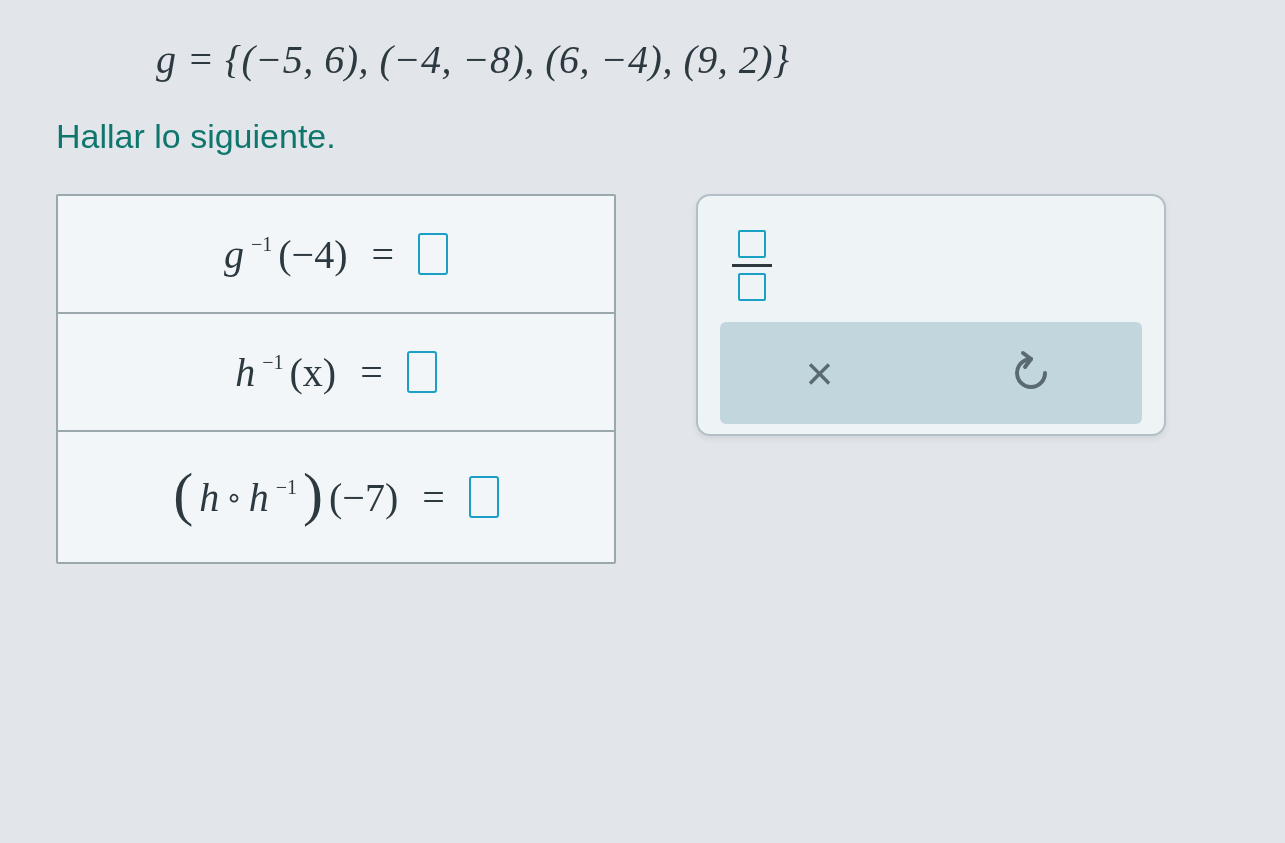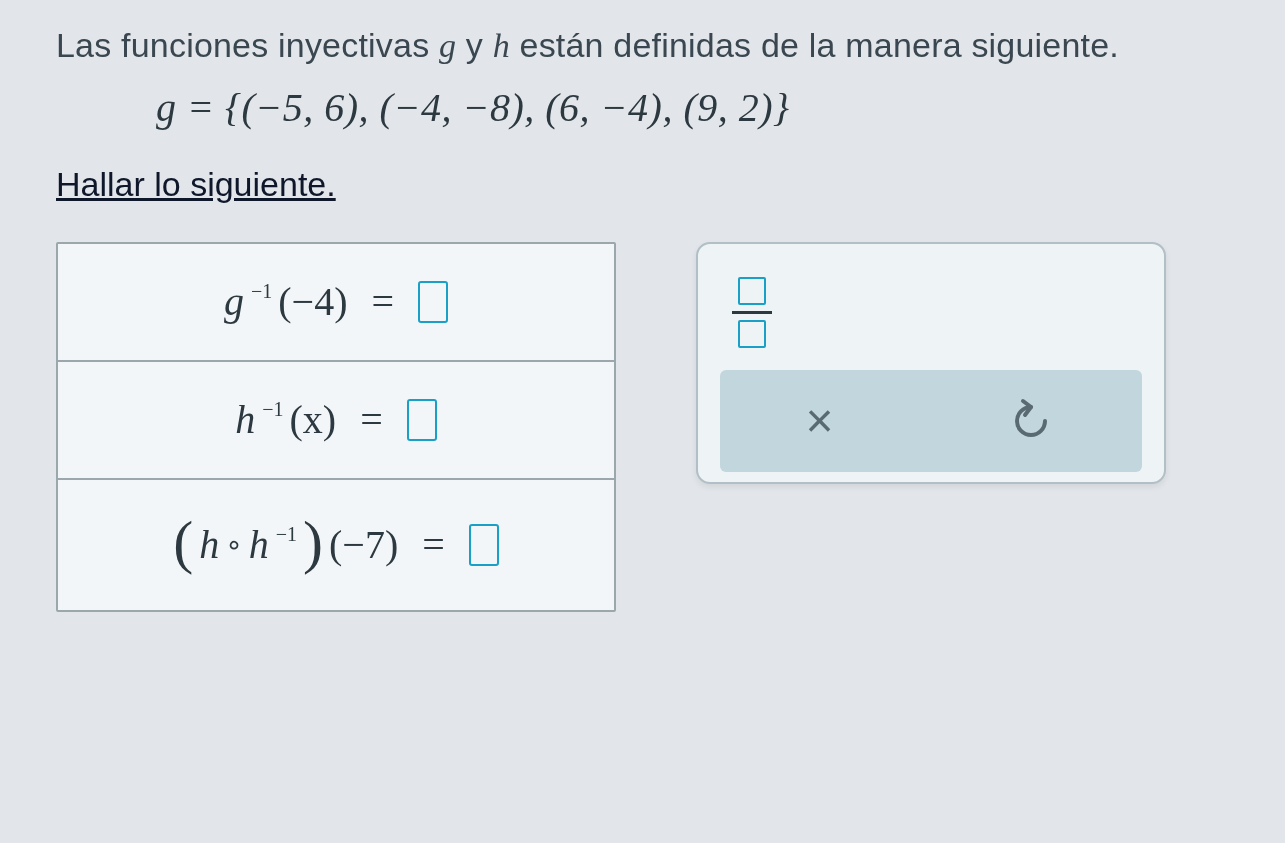--- a/index.html
+++ b/index.html
@@ -28,23 +28,22 @@
   .def-line {
     font-size: 40px;
     font-family: "Georgia", serif;
     font-style: italic;
     color: #2d3940;
     margin: 14px 0 34px 0;
     letter-spacing: 0.5px;
   }
   .instruction {
     font-size: 34px;
-    color: #0f172a;
+    color: #0f766e;
     margin: 22px 0 38px 0;
-    text-decoration: underline;
   }
 
   .work-row {
     display: flex;
     align-items: flex-start;
     gap: 80px;
   }
 
   
   .ans-table {
@@ -148,23 +147,20 @@
   .tool-undo {
     cursor: pointer;
   }
   .tool-undo svg { display: block; }
 </style>
 </head>
 <body>
 
 <div class="page">
 
-  <p class="intro">
-    <span>Las funciones inyectivas </span><span class="var">g</span><span> y </span><span class="var">h</span><span> están definidas de la manera siguiente.</span>
-  </p>
 
   <div class="defs">
     <div class="def-line">g = {(−5,  6),  (−4,  −8),  (6,  −4),  (9,  2)}</div>
   </div>
 
   <p class="instruction">Hallar lo siguiente.</p>
 
   <div class="work-row">
 
     <div class="ans-table">

